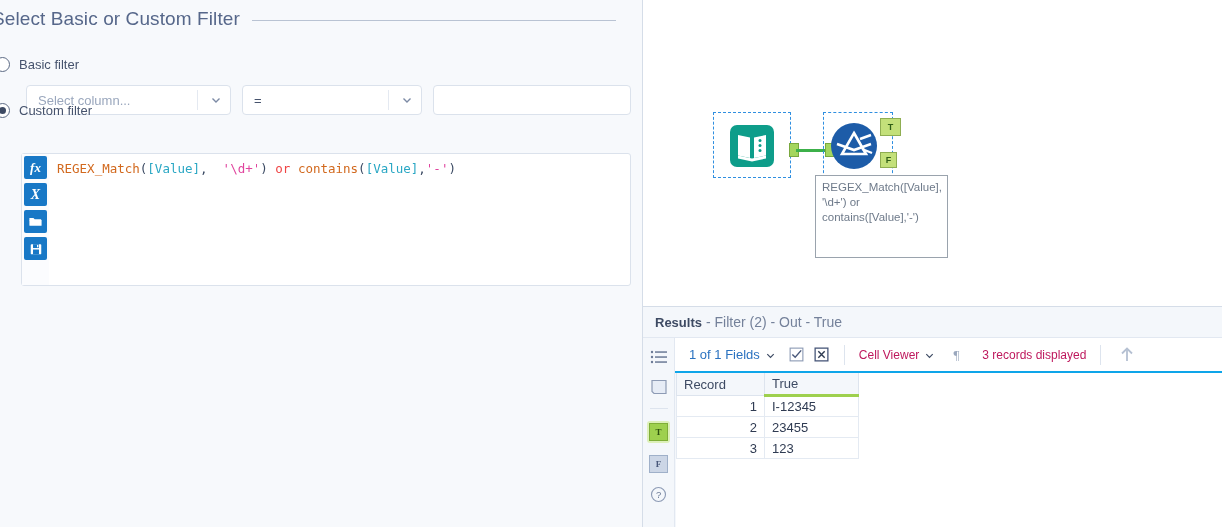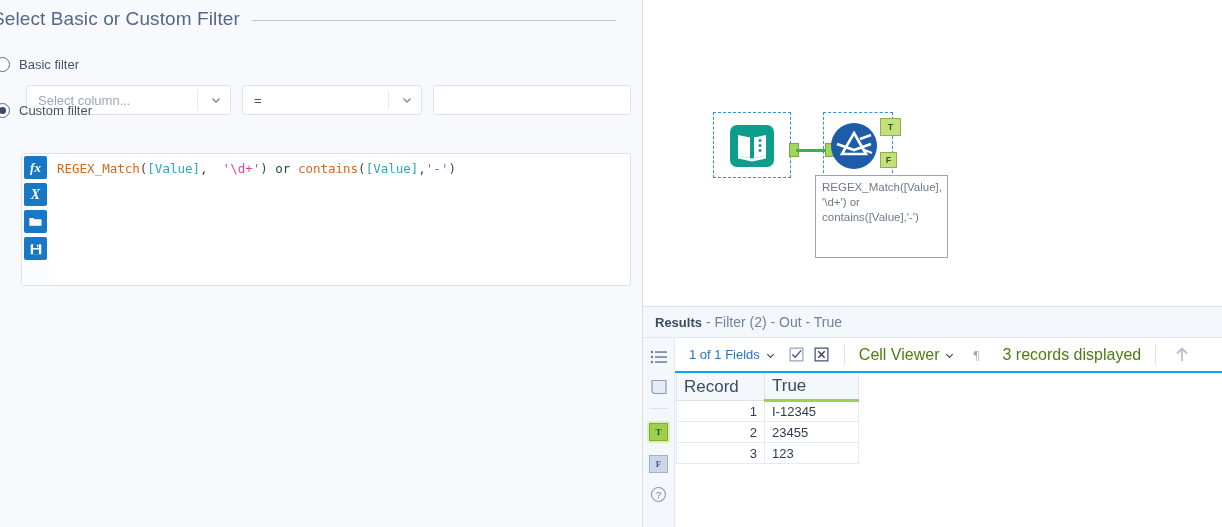--- a/index.html
+++ b/index.html
@@ -79,21 +79,21 @@
     cursor:pointer;
   }
   #formula-text{
     flex:1;padding:6px 8px 0 8px;
     font-family:"DejaVu Sans Mono", monospace;font-size:12.5px;line-height:17px;
     white-space:pre;overflow:hidden;
   }
   .tk-fn{color:#d2691e;}
   .tk-field{color:#2aa7c4;}
   .tk-str{color:#e0459e;}
-  .tk-op{color:#14532d;}
+  .tk-op{color:#ef4444;}
   .tk-pl{color:#3b4a63;}
 
   
   #canvas{
     position:absolute;left:643px;top:0;width:579px;height:306px;background:#ffffff;
   }
   .tool-sel{
     position:absolute;border:1px dashed #2f8fe0;box-sizing:border-box;
   }
   #input-tool-sel{left:70px;top:112px;width:78px;height:66px;}
@@ -146,33 +146,33 @@
   .tag-T{background:#9ed04e;border:1px solid #7fae38;color:#2e5210;}
   .tag-F{background:#ccd6e6;border:1px solid #9fb0c9;color:#49587a;}
   .tag-T-wrap{background:#ddf0b9;border-radius:3px;padding:2px;}
 
   #results-toolbar{
     position:absolute;left:32px;top:32px;width:547px;height:35px;
     display:flex;align-items:center;padding-left:14px;box-sizing:border-box;
     border-bottom:2px solid #0ea5e9;background:#ffffff;
   }
   .tb-link{color:#2a72c0;font-size:13px;cursor:pointer;}
-  .tb-text{color:#4d7c0f;font-size:16px;}
+  .tb-text{color:#be185d;font-size:12px;}
   .tb-caret{margin:0 4px 0 5px;width:11px;height:11px;display:inline-block;}
   .tb-divider{width:1px;height:20px;background:#dde4ee;margin:0 14px;}
   .tb-icon{width:16px;height:16px;margin-left:9px;cursor:pointer;display:flex;align-items:center;justify-content:center;}
 
   #results-grid{
     position:absolute;left:33px;top:67px;width:546px;height:154px;background:#ffffff;
     overflow:hidden;
   }
   table.grid{border-collapse:collapse;table-layout:fixed;}
   table.grid th{
     background:#f4f7fb;border:1px solid #dde4ee;border-top:none;
-    font-weight:normal;color:#3d4a63;font-size:17px;text-align:left;
+    font-weight:normal;color:#3d4a63;font-size:13px;text-align:left;
     padding:3px 7px;height:21px;box-sizing:border-box;
   }
   table.grid th.valcol{border-bottom:3px solid #9ed04e;}
   table.grid td{
     border:1px solid #e4eaf2;font-size:13px;color:#2f3b52;
     padding:2px 7px;height:21px;box-sizing:border-box;background:#ffffff;
   }
   td.rec{background:#f7f9fc;text-align:right;color:#4a5870;}
   .col-rec{width:88px;}
   .col-val{width:94px;}

